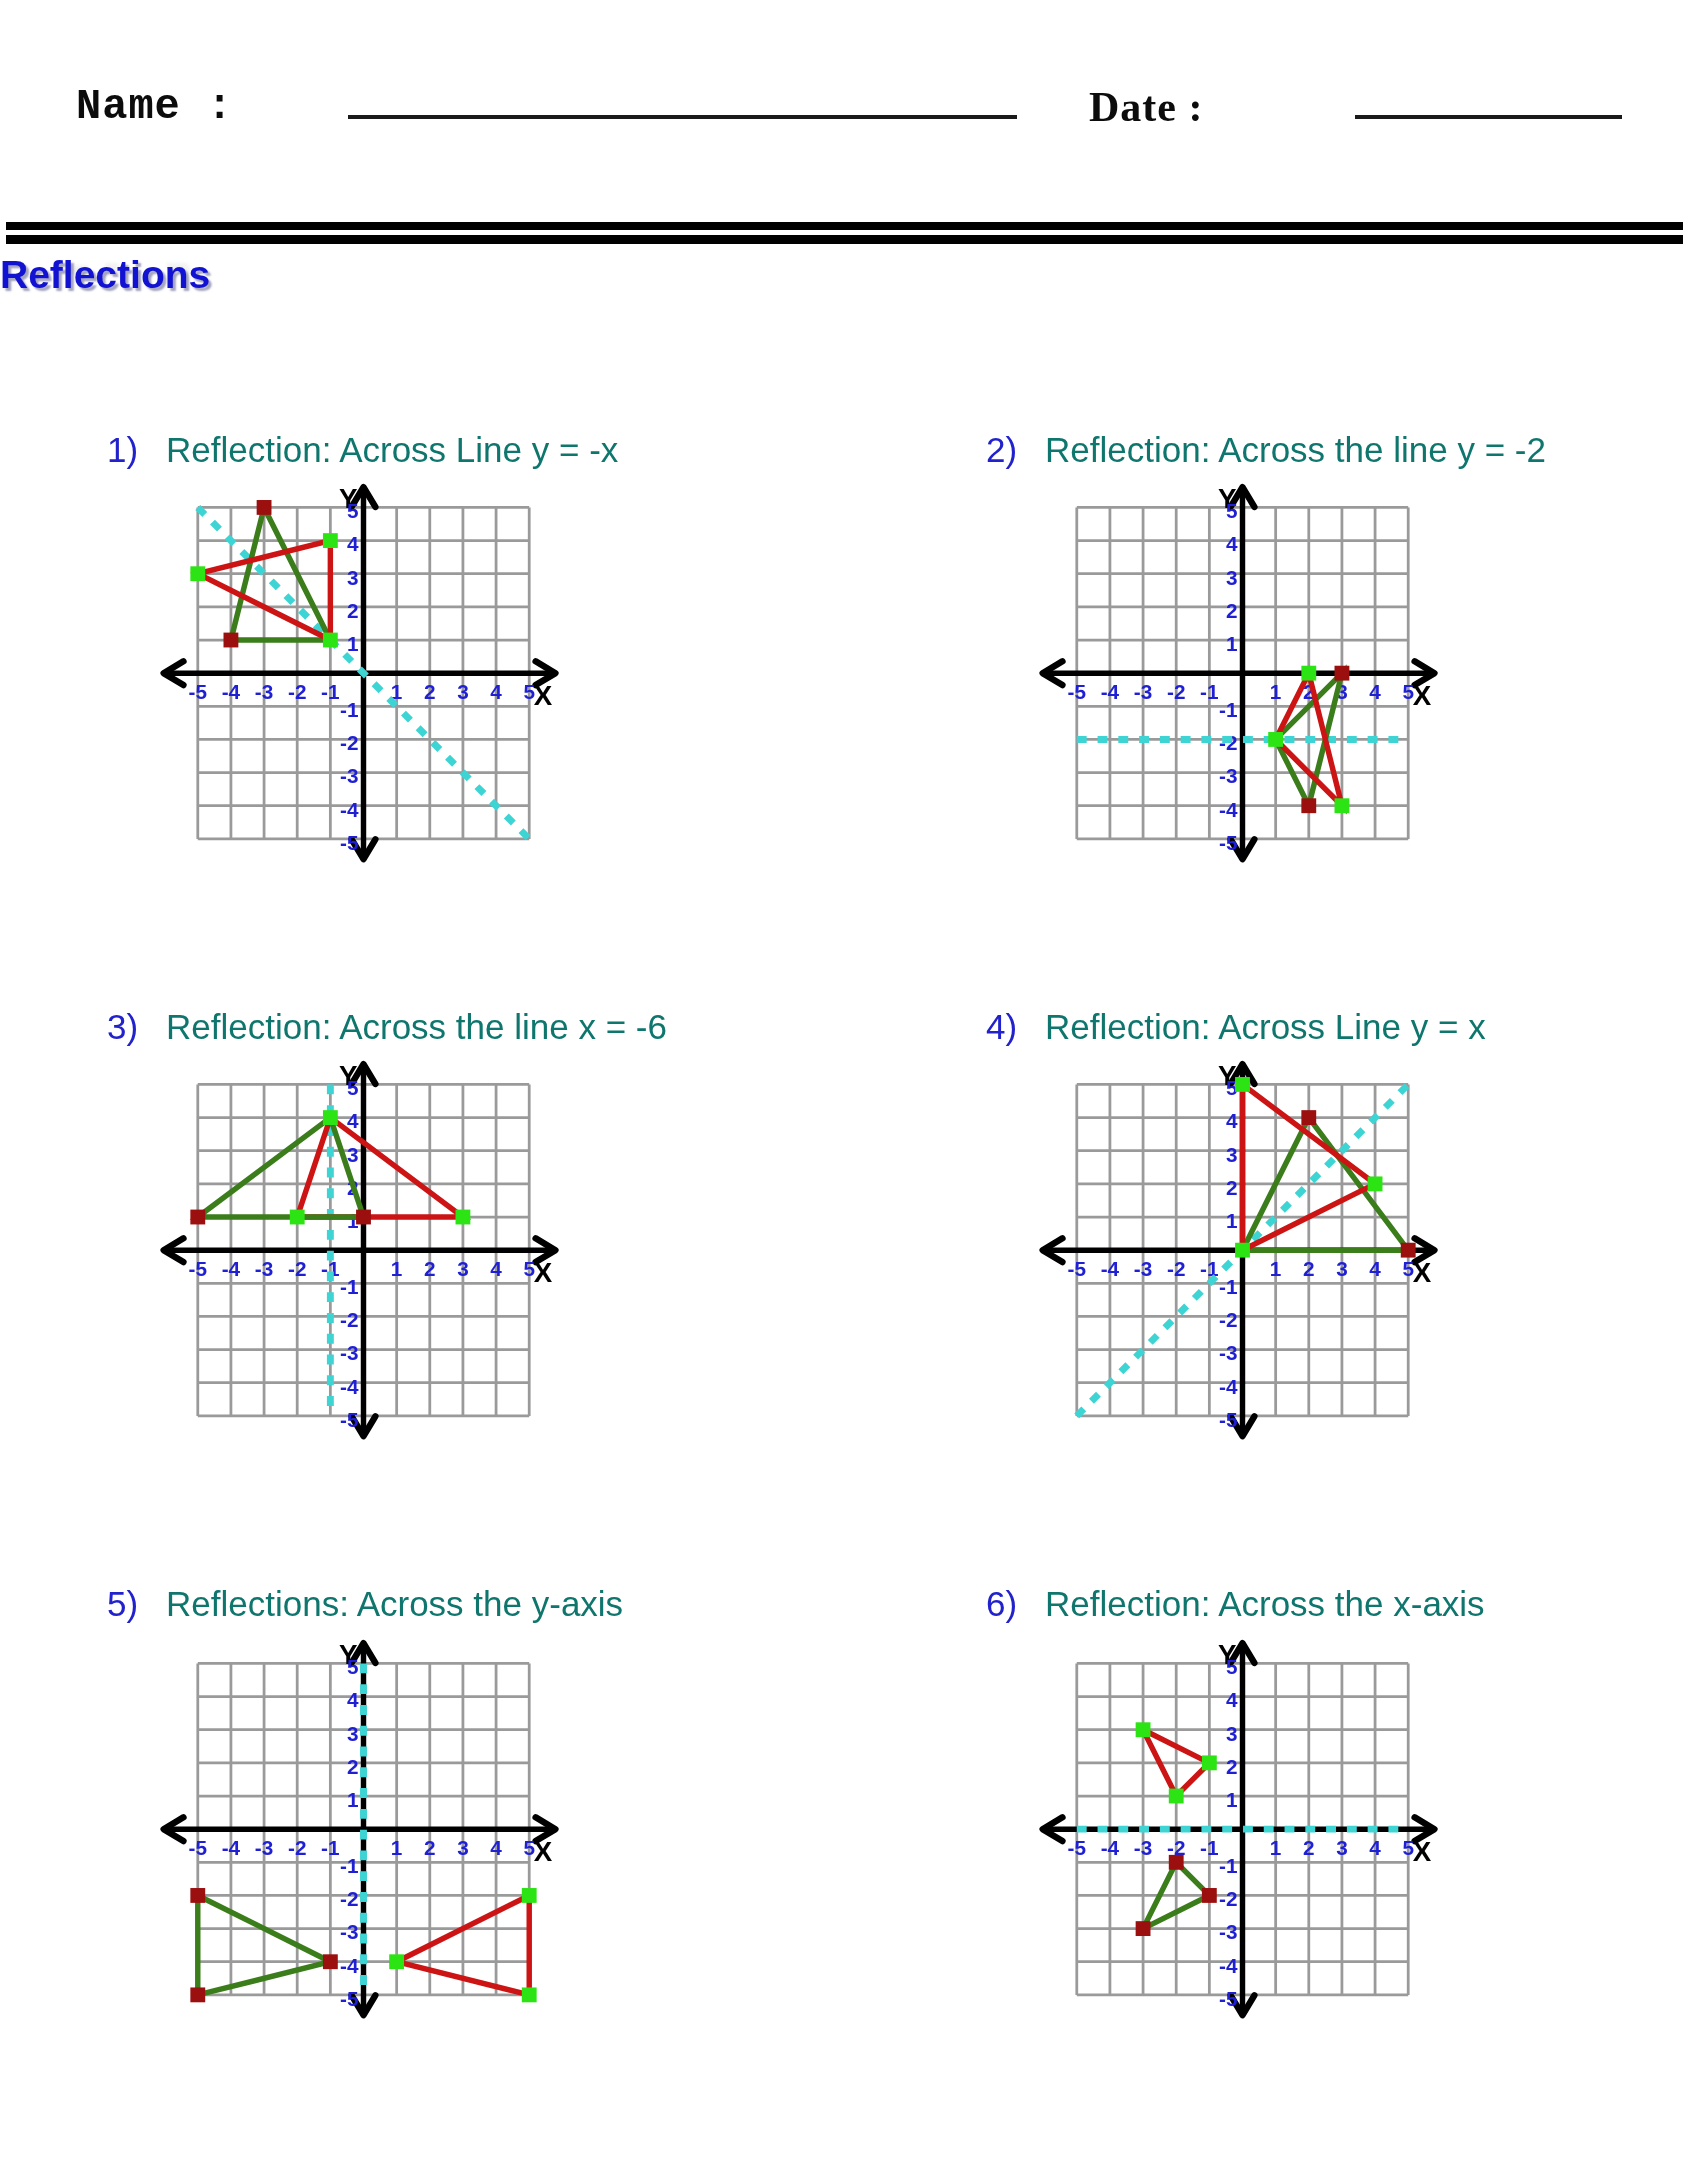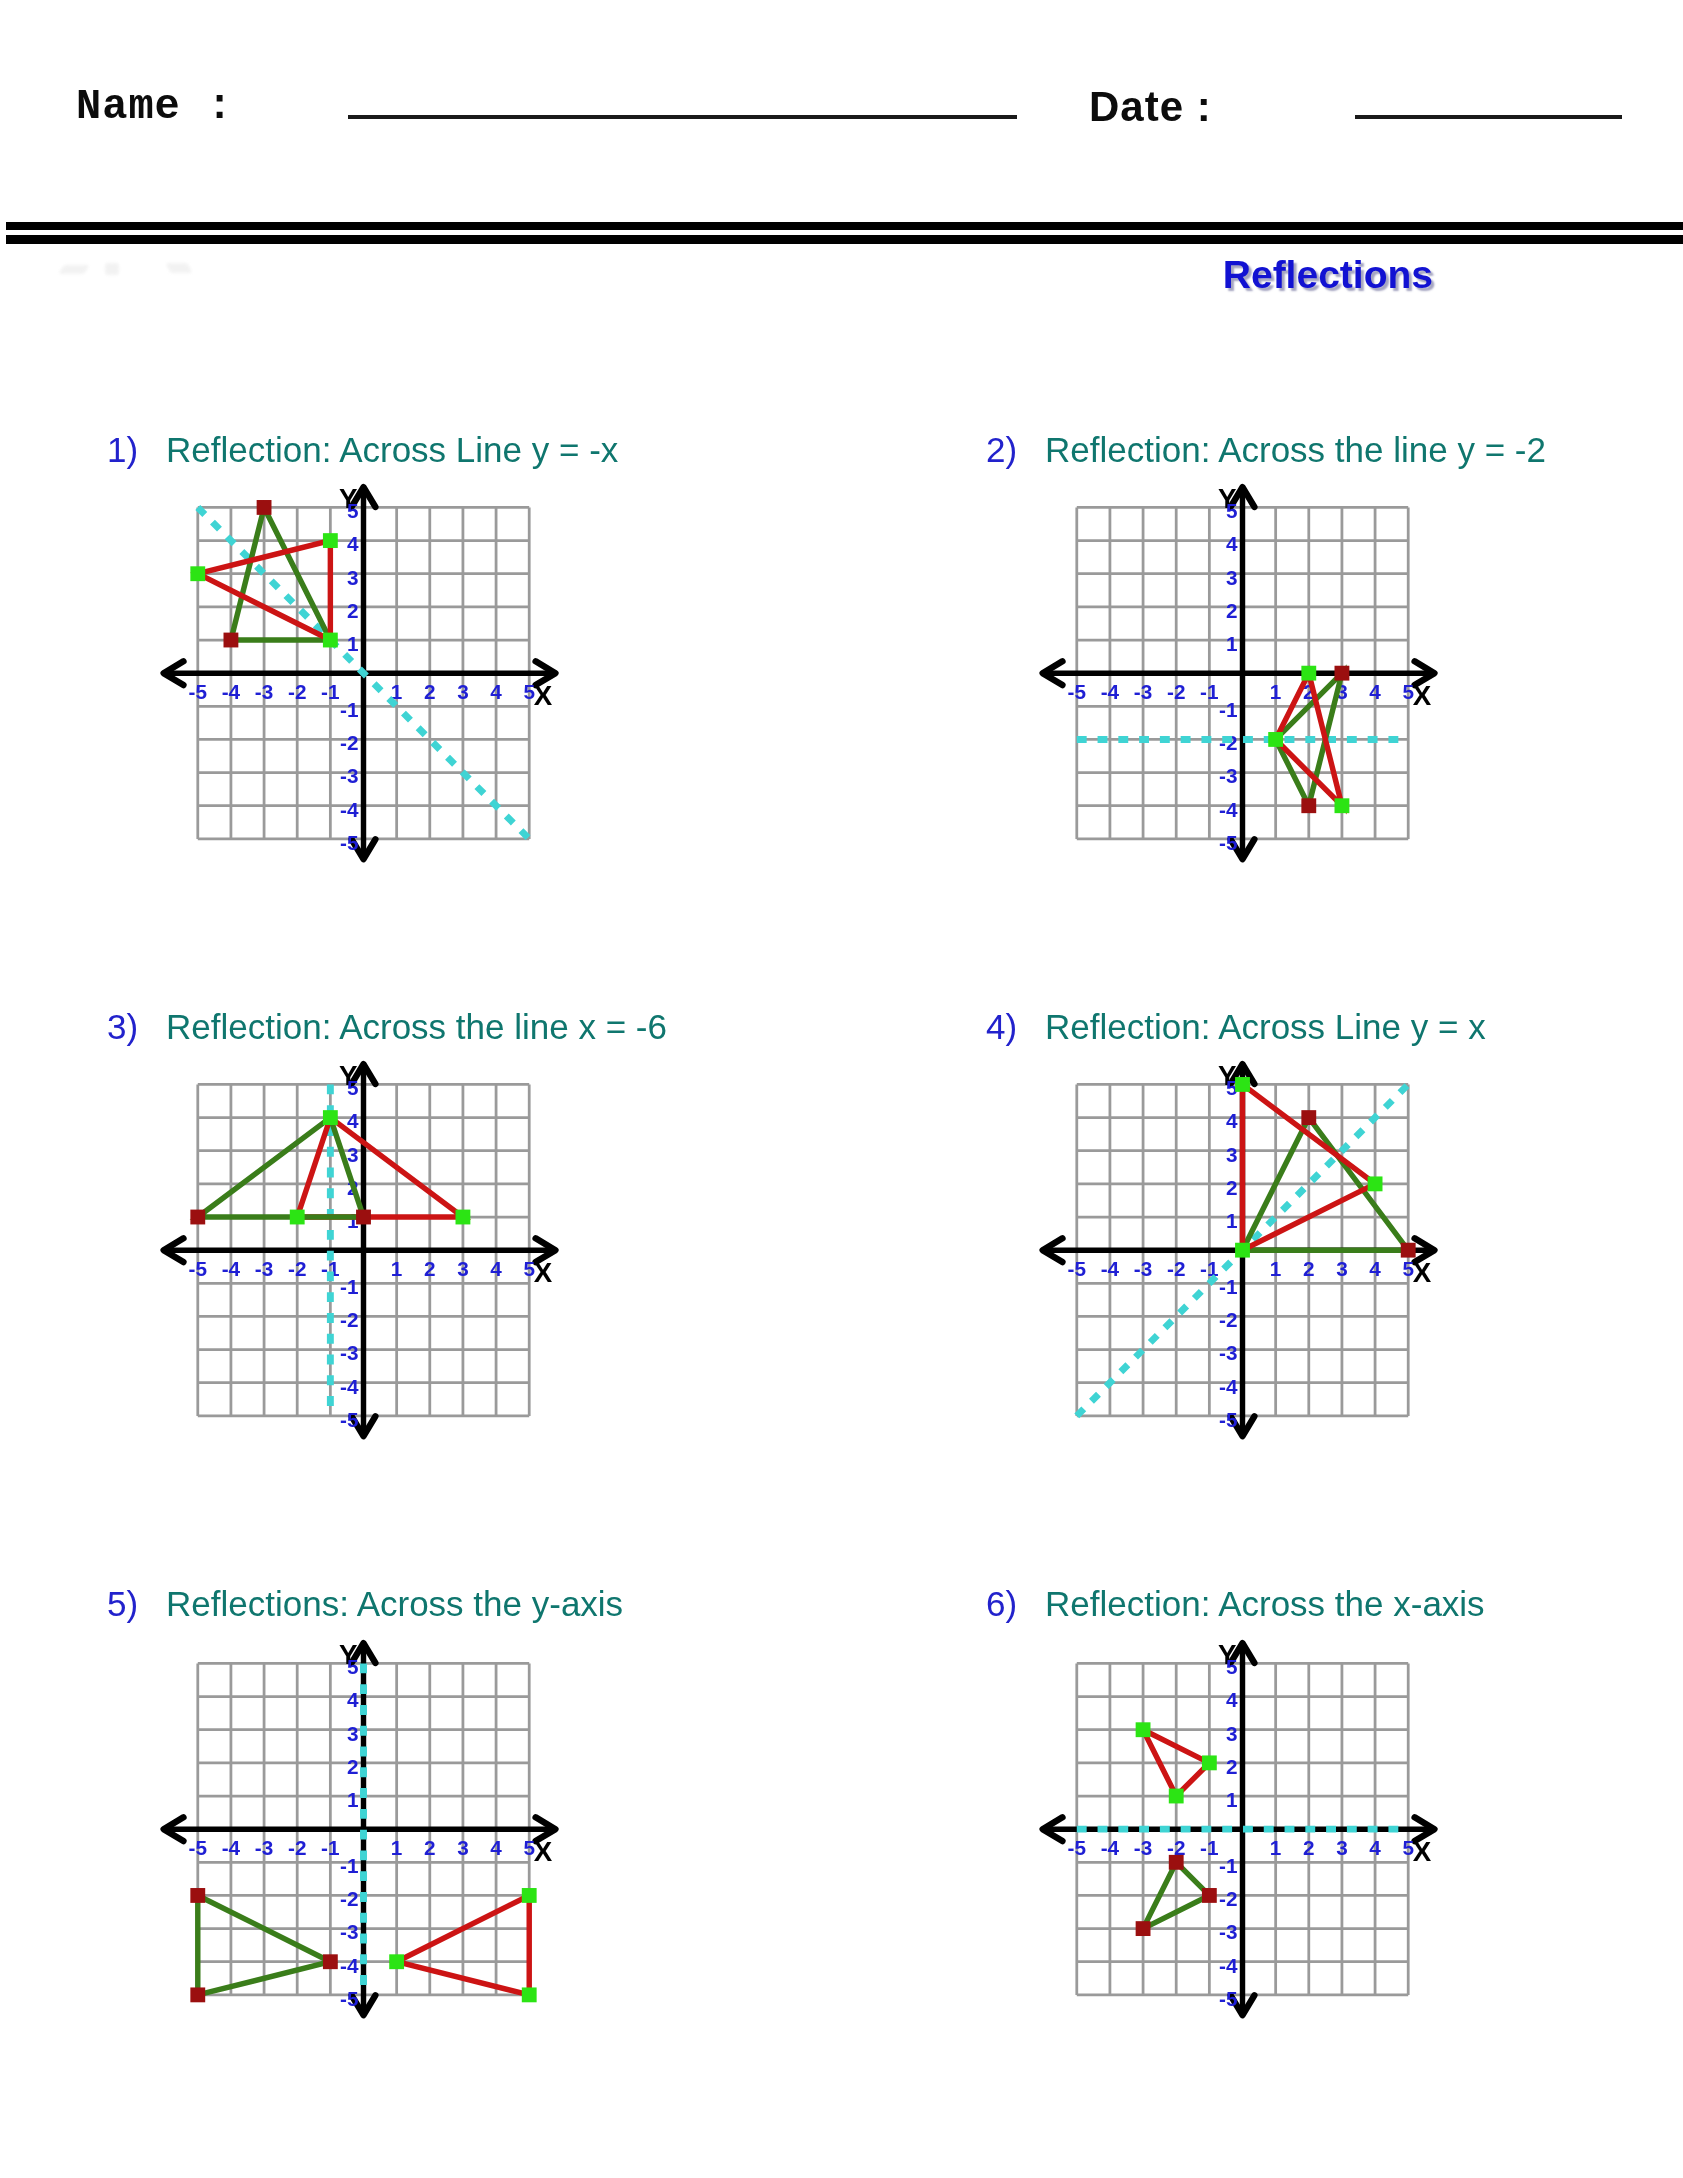--- a/index.html
+++ b/index.html
@@ -2,34 +2,34 @@
 <html><head>
 <meta charset="utf-8">
 <style>
   html,body { margin:0; padding:0; }
   body {
     width:1683px; height:2178px; background:#ffffff; position:relative;
     font-family:"Liberation Sans", sans-serif; overflow:hidden;
   }
   .hdr-label { position:absolute; font-size:42px; font-weight:bold; color:#0c0c0c; letter-spacing:1px; }
   .name-label { left:76px; top:83px;font-family:Liberation Mono, monospace; }
-  .date-label { left:1089px; top:83px; }
+  .date-label { left:1089px; top:83px;font-family:Liberation Serif, serif; }
   .write-line { position:absolute; height:0; border-top:4px solid #1a1a1a; }
   .name-line { left:348px; top:115px; width:669px; }
   .date-line { left:1355px; top:115px; width:267px; }
   .artifact { position:absolute; left:61px; top:261px; width:139px; height:24px; opacity:.35; filter:blur(1.5px); }
   .artifact span { position:absolute; background:#dcdcdc; border-radius:3px; }
   .artifact .a1 { left:0; top:4px; width:26px; height:9px; transform:skewX(-30deg); }
   .artifact .a2 { left:44px; top:2px; width:14px; height:12px; }
   .artifact .a3 { left:107px; top:2px; width:22px; height:10px; transform:skewX(25deg); }
   .rule-bar { position:absolute; left:6px; width:1677px; background:#000000; }
   .rule-top { top:222px; height:8px; }
   .rule-bottom { top:235px; height:9px; }
   .sheet-title {
-    position:absolute; left:0; top:253px; width:1433px; text-align:right;
+    position:absolute; left:0; top:253px; width:1433px; text-align:left;
     font-size:39px; font-weight:bold; color:#1212d2;
     text-shadow:3px 3px 2px rgba(90,90,140,0.55);
   }
   .prob { position:absolute; height:46px; }
   .prob .num { position:absolute; left:0; top:0; font-size:35px; color:#2222cc; white-space:nowrap; }
   .prob .txt { position:absolute; left:59px; top:0; font-size:35px; color:#0f766e; white-space:nowrap; }
   .p1 { left:107px;  top:430px;  }
   .p2 { left:986px;  top:430px;  }
   .p3 { left:107px;  top:1007px; }
   .p4 { left:986px;  top:1007px; }

